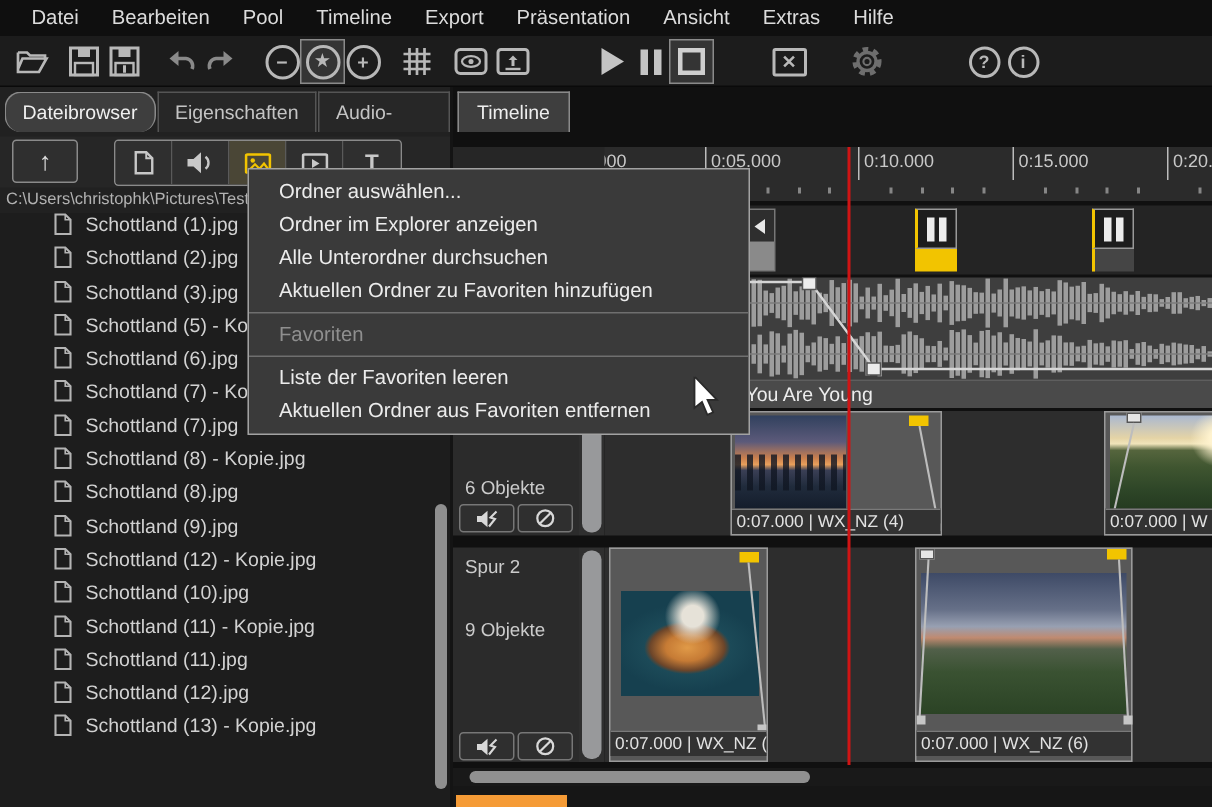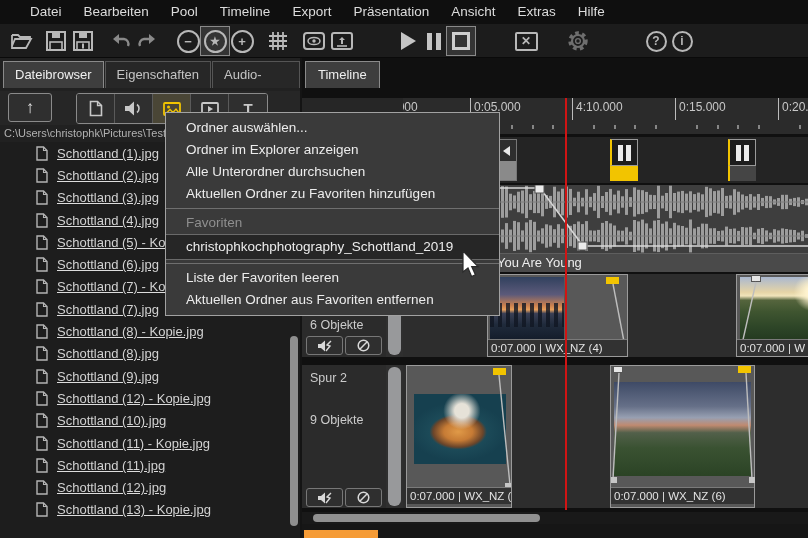--- a/index.html
+++ b/index.html
@@ -1,46 +1,46 @@
 <!DOCTYPE html>
 <html><head>
 <meta charset="utf-8">
 <style>
   html,body{margin:0;padding:0;background:#000;}
   #app{position:relative;width:808px;height:538px;overflow:hidden;background:#141414;
        font-family:"Liberation Sans",sans-serif;-webkit-font-smoothing:antialiased;color:#ddd;}
   
-  #menubar{position:absolute;left:0;top:0;width:808px;height:24px;background:#0f0f0f;display:flex;align-items:center;padding-left:19px;box-sizing:border-box;text-align:center;}
+  #menubar{position:absolute;left:0;top:0;width:808px;height:24px;background:#0f0f0f;display:flex;align-items:center;padding-left:10px;box-sizing:border-box;text-align:center;}
   .mi{padding:0 11px;font-size:13.5px;color:#dcdcdc;line-height:24px;white-space:nowrap;}
   
   #toolbar{position:absolute;left:0;top:24px;width:808px;height:34px;background:#1c1c1c;border-bottom:1px solid #0a0a0a;box-sizing:border-box;}
   .tbi{position:absolute;top:5px;width:24px;height:24px;display:flex;align-items:center;justify-content:center;}
   .circ{width:19px;height:19px;border:2px solid #b8b8b8;border-radius:50%;display:flex;align-items:center;justify-content:center;font-size:13px;font-weight:bold;color:#b8b8b8;line-height:1;}
   .activebox{position:absolute;top:2px;width:28px;height:28px;border:1px solid #8a8a8a;background:#343434;display:flex;align-items:center;justify-content:center;}
   .playtri{width:0;height:0;border-left:15px solid #c4c4c4;border-top:9px solid transparent;border-bottom:9px solid transparent;}
   .pbar{display:inline-block;width:5px;height:17px;background:#c4c4c4;margin:0 2px;}
   .stopsq{width:12px;height:12px;border:3px solid #cfcfcf;}
   .xbox{width:19px;height:15px;border:2px solid #b8b8b8;border-radius:2px;color:#b8b8b8;font-size:12px;font-weight:bold;display:flex;align-items:center;justify-content:center;line-height:1;}
   .qcirc{width:17px;height:17px;border:2px solid #b8b8b8;border-radius:50%;color:#b8b8b8;font-size:12px;font-weight:bold;display:flex;align-items:center;justify-content:center;line-height:1;}
   
   #left-panel{position:absolute;left:0;top:58px;width:300px;height:480px;background:#212121;}
   #left-tabs{position:absolute;left:3px;top:3px;display:flex;gap:1px;}
   .tab{height:26px;line-height:26px;padding:0 11px;font-size:13px;background:#272727;color:#c4c4c4;border:1px solid #555;border-bottom:none;}
-  .tab.active{background:#3e3e3e;color:#f0f0f0;border-color:#8a8a8a;}
+  .tab.active{background:#3e3e3e;color:#f0f0f0;border-color:#8a8a8a;border-radius:11px;}
   #browser-toolbar{position:absolute;left:0;top:33px;width:300px;height:34px;background:#262626;}
   .btn{box-sizing:border-box;border:1px solid #8a8a8a;border-radius:3px;background:#2f2f2f;display:flex;align-items:center;justify-content:center;}
   #btn-up{position:absolute;left:8px;top:2px;width:44px;height:29px;font-size:17px;color:#e0e0e0;}
   #btn-group{position:absolute;left:76px;top:2px;height:29px;display:flex;border:1px solid #8a8a8a;border-radius:3px;overflow:hidden;}
   .gbtn{width:38px;height:29px;display:flex;align-items:center;justify-content:center;background:#2f2f2f;border-right:1px solid #5a5a5a;box-sizing:border-box;}
   .gbtn:last-child{border-right:none;}
   .gbtn.active{background:#4a4636;}
   .ticon{font-size:15px;font-weight:bold;color:#c8c8c8;}
   #path{position:absolute;left:4px;top:69px;width:294px;font-size:11px;color:#b2b2b2;white-space:nowrap;overflow:hidden;}
   #file-list{position:absolute;left:0;top:84px;width:300px;height:396px;overflow:hidden;background:#1d1d1d;}
-  .frow{height:22.3px;display:flex;align-items:center;white-space:nowrap;text-decoration:underline;}
+  .frow{height:22.3px;display:flex;align-items:flex-start;white-space:nowrap;}
   .fic{margin-left:36px;margin-right:9px;flex:0 0 auto;}
   .fname{font-size:13px;color:#d2d2d2;}
   #flist-scroll{position:absolute;left:290px;top:278px;width:8px;height:190px;background:#8f8f8f;border-radius:4px;}
   
   #timeline-panel{position:absolute;left:302px;top:58px;width:506px;height:480px;background:#101010;overflow:hidden;}
   #tl-tab{position:absolute;left:3px;top:3px;height:26px;line-height:26px;padding:0 12px;font-size:13px;background:#3e3e3e;color:#eee;border:1px solid #8a8a8a;border-bottom:none;}
   #ruler-bg{position:absolute;left:0;top:40px;width:506px;height:36px;background:#262626;}
   #ruler{position:absolute;left:101px;top:40px;width:405px;height:36px;background:#2b2b2b;overflow:hidden;}
   .rt{position:absolute;top:0;width:1px;height:22px;background:#bcbcbc;}
   .rl{position:absolute;top:2px;font-size:12px;color:#c8c8c8;white-space:nowrap;}
@@ -263,27 +263,20 @@
             <path d="M1 1 h6.5 l3.5 3.5 v9.5 h-10 z" fill="none" stroke="#b4b4b4" stroke-width="1.4"></path>
             <path d="M7.5 1 v3.5 h3.5" fill="none" stroke="#b4b4b4" stroke-width="1.1"></path>
           </svg>
           <span class="fname">Schottland (3).jpg</span>
         </div>
         <div class="frow">
           <svg class="fic" width="12" height="15" viewBox="0 0 12 15">
             <path d="M1 1 h6.5 l3.5 3.5 v9.5 h-10 z" fill="none" stroke="#b4b4b4" stroke-width="1.4"></path>
             <path d="M7.5 1 v3.5 h3.5" fill="none" stroke="#b4b4b4" stroke-width="1.1"></path>
           </svg>
-          <span class="fname">Schottland (4).jpg</span>
-        </div>
-        <div class="frow">
-          <svg class="fic" width="12" height="15" viewBox="0 0 12 15">
-            <path d="M1 1 h6.5 l3.5 3.5 v9.5 h-10 z" fill="none" stroke="#b4b4b4" stroke-width="1.4"></path>
-            <path d="M7.5 1 v3.5 h3.5" fill="none" stroke="#b4b4b4" stroke-width="1.1"></path>
-          </svg>
           <span class="fname">Schottland (5) - Kopie.jpg</span>
         </div>
         <div class="frow">
           <svg class="fic" width="12" height="15" viewBox="0 0 12 15">
             <path d="M1 1 h6.5 l3.5 3.5 v9.5 h-10 z" fill="none" stroke="#b4b4b4" stroke-width="1.4"></path>
             <path d="M7.5 1 v3.5 h3.5" fill="none" stroke="#b4b4b4" stroke-width="1.1"></path>
           </svg>
           <span class="fname">Schottland (6).jpg</span>
         </div>
         <div class="frow">
@@ -368,21 +361,21 @@
   </div>
 
   <div id="timeline-panel">
     <div id="tl-tab"><span>Timeline</span></div>
     <div id="ruler-bg"></div>
     <div id="ruler">
         <div class="rl" style="left: -32px;">0:00.000</div>
         <div class="rt" style="left: 67px;"></div>
         <div class="rl" style="left: 71px;">0:05.000</div>
         <div class="rt" style="left: 169px;"></div>
-        <div class="rl" style="left: 173px;">4:10.000</div>
+        <div class="rl" style="left: 173px;">0:10.000</div>
         <div class="rt" style="left: 272px;"></div>
         <div class="rl" style="left: 276px;">0:15.000</div>
         <div class="rt" style="left: 375px;"></div>
         <div class="rl" style="left: 379px;">0:20.000</div>
         <div class="rm" style="left: 4.98px;"></div>
         <div class="rm" style="left: 25.57px;"></div>
         <div class="rm" style="left: 46.16px;"></div>
         <div class="rm" style="left: 87.34px;"></div>
         <div class="rm" style="left: 107.93px;"></div>
         <div class="rm" style="left: 128.52px;"></div>
@@ -728,21 +721,20 @@
 
   <div id="playhead"></div>
 
   <div id="context-menu">
       <div class="cm-item">Ordner auswählen...</div>
       <div class="cm-item">Ordner im Explorer anzeigen</div>
       <div class="cm-item">Alle Unterordner durchsuchen</div>
       <div class="cm-item">Aktuellen Ordner zu Favoriten hinzufügen</div>
       <div class="cm-sep"></div>
       <div class="cm-header">Favoriten</div>
-      <div class="cm-item hl">christophkochphotography_Schottland_2019</div>
       <div class="cm-sep"></div>
       <div class="cm-item">Liste der Favoriten leeren</div>
       <div class="cm-item">Aktuellen Ordner aus Favoriten entfernen</div>
     </div>
 
   <svg id="cursor" width="20" height="30" viewBox="0 0 20 30">
     <polygon points="1,0 1,21 6,17 9.6,25.5 13.4,23.8 9.7,15.6 16,15.6" fill="#ffffff" stroke="#2a2a2a" stroke-width="1.2"></polygon>
   </svg>
 </div>
 

